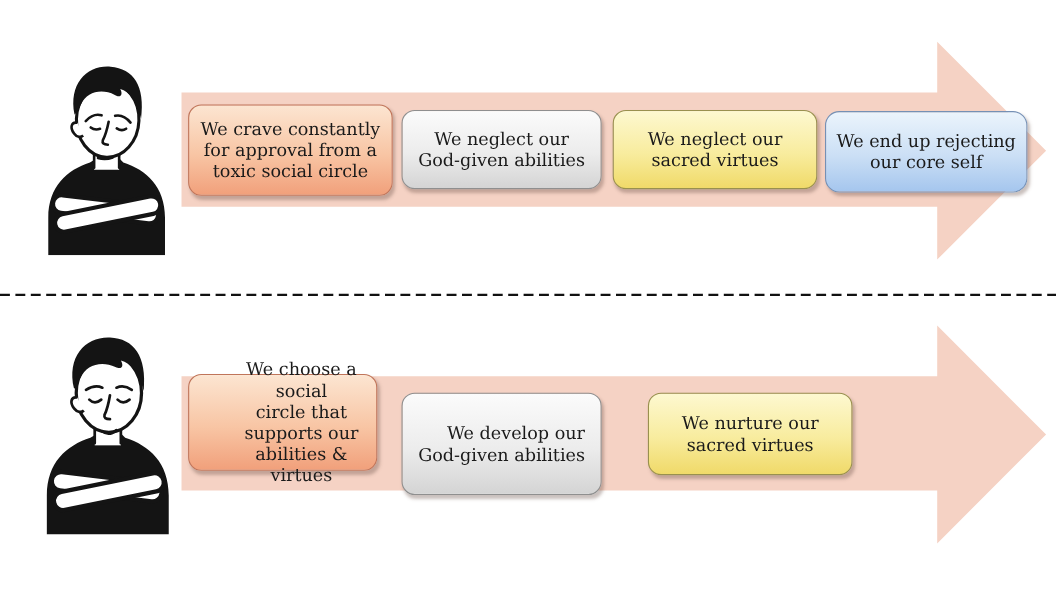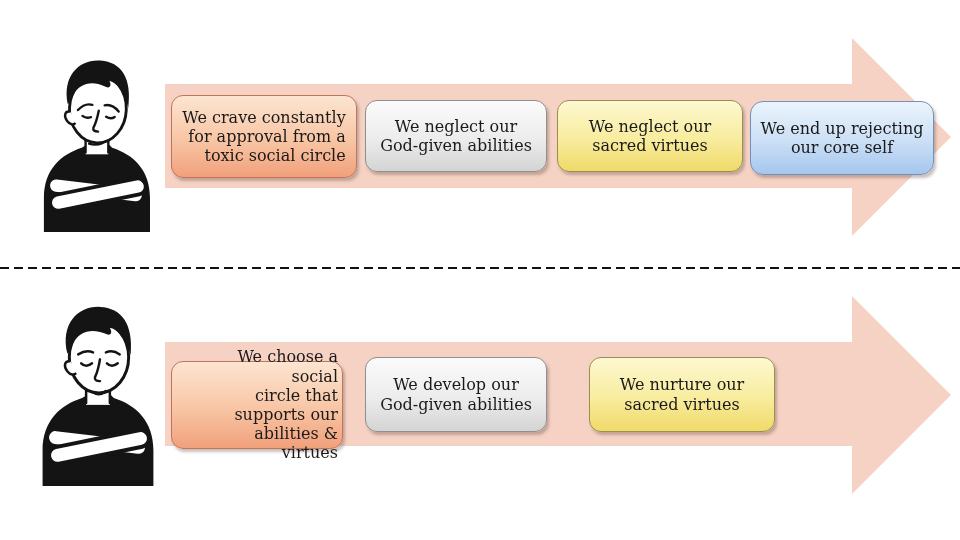--- a/index.html
+++ b/index.html
@@ -16,33 +16,33 @@
   .person-svg.row1 { left:24px; top:52px; width:144px; height:180px; }
   .person-svg.row2 { left:22px; top:298px; width:150px; height:188px; }
   .step {
     position:absolute; border-radius:12px;
     display:flex; align-items:center; justify-content:center;
     text-align:center; white-space:pre-line;
     font-size:16px; line-height:1.2; color:#1a1a1a;
     padding:2px 4px; box-sizing:border-box;
     box-shadow:2px 3px 3px rgba(100,75,65,0.35);
   }
-  .step.orange { background:linear-gradient(180deg,#fce5d1 0%,#f8c5a4 55%,#f1a07b 100%); border:1.5px solid #c0755a;text-align:right; }
+  .step.orange { background:linear-gradient(180deg,#fce5d1 0%,#f8c5a4 55%,#f1a07b 100%); border:1.5px solid #c0755a; }
   .step.gray   { background:linear-gradient(180deg,#fbfbfb 0%,#ececec 55%,#d4d4d4 100%); border:1.5px solid #8f8f8f; }
   .step.yellow { background:linear-gradient(180deg,#fdf8d0 0%,#f8ec9e 55%,#f0da69 100%); border:1.5px solid #99904f; }
   .step.blue   { background:linear-gradient(180deg,#ebf4fc 0%,#cbdff5 55%,#a5c6ee 100%); border:1.5px solid #7590b5; }
 
   
   .s11 { left:171px; top:95px;  width:186px; height:83px; }
   .s12 { left:365px; top:100px; width:182px; height:72px; }
   .s13 { left:557px; top:100px; width:186px; height:72px; }
   .s14 { left:750px; top:101px; width:184px; height:74px;border-radius:13px; }
   
-  .s21 { left:171px; top:361px; width:172px; height:88px;padding-left:38px; }
-  .s22 { left:365px; top:357px; width:182px; height:75px; }
+  .s21 { left:171px; top:340px; width:172px; height:88px;padding-left:38px; }
+  .s22 { left:365px; top:357px; width:182px; height:93px;text-align:right; }
   .s23 { left:589px; top:357px; width:186px; height:75px; }
   .s24 { left:750px; top:354px; width:172px; height:86px; }
 
   .divider-svg { position:absolute; left:0; top:266px; width:960px; height:4px; }
   .face-line { fill:none; stroke:#141414; stroke-width:2.5; stroke-linecap:round; }
 </style>
 </head>
 <body>
 
 <div class="canvas">

